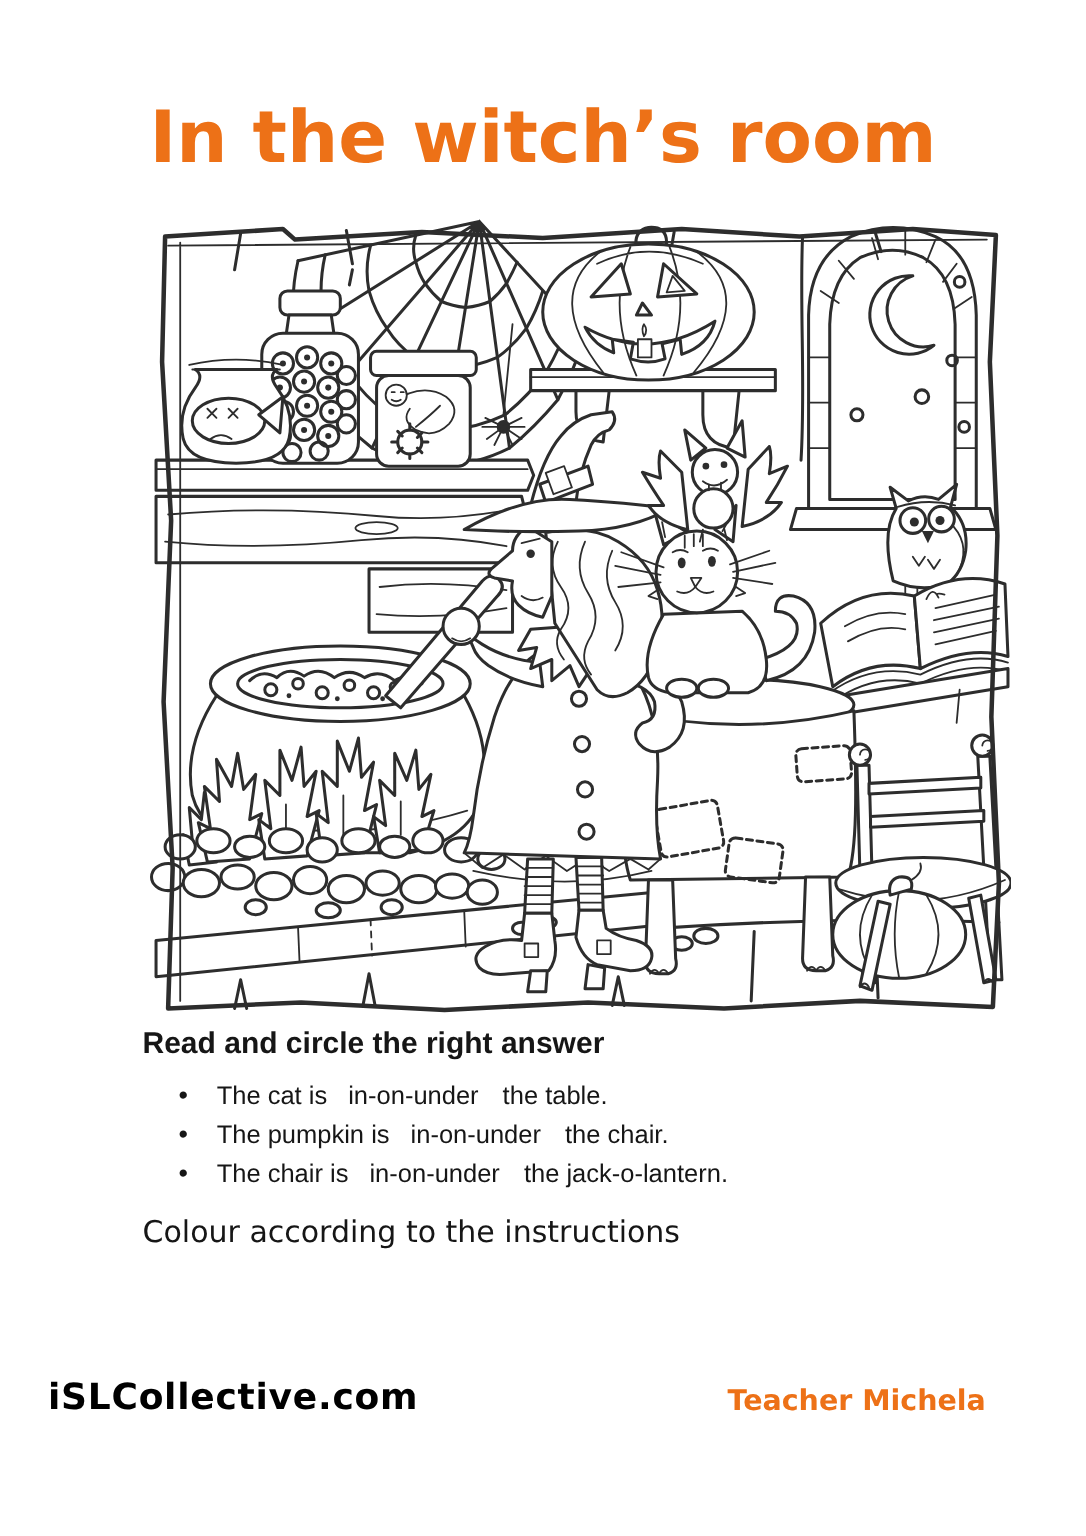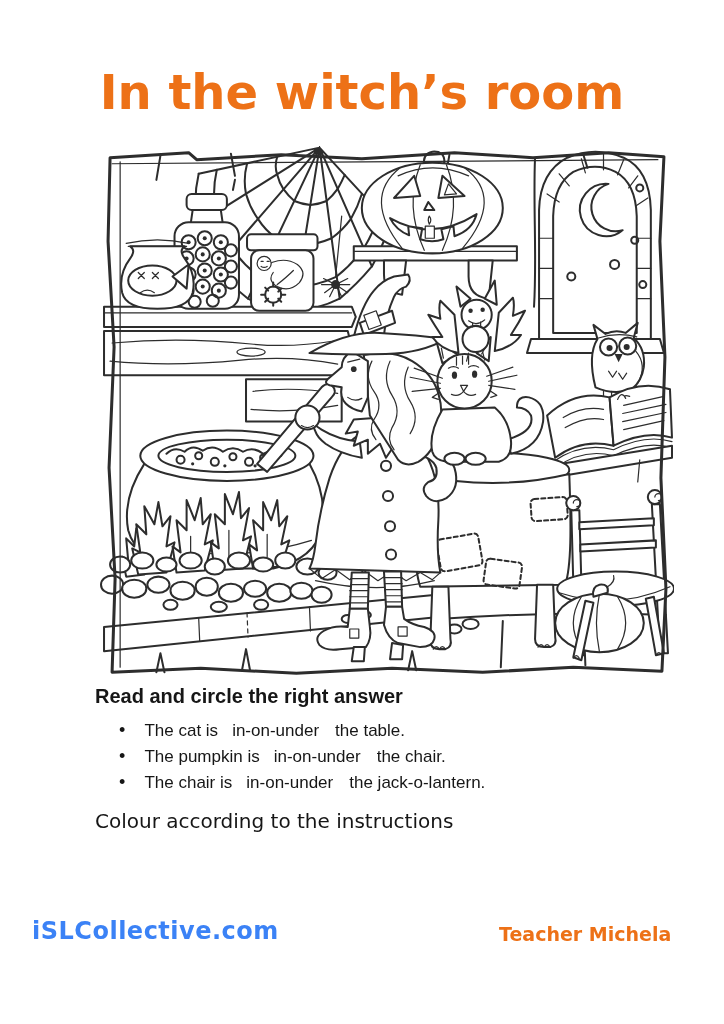--- a/index.html
+++ b/index.html
@@ -29,21 +29,21 @@
   .bullet-row{height:26px;line-height:26px;white-space:nowrap;}
   .bullet-row::before{content:"\2022";display:inline-block;width:21px;font-size:18px;}
   .bullet-row .lead{margin-right:14px;}
   .bullet-row .opts{margin-right:16px;}
 
   .para{position:absolute;top:841px;left:95px;font-size:17px;line-height:27px;}
   .para div{white-space:nowrap;}
 
   .site{position:absolute;top:917px;left:32px;font-family:"DejaVu Sans",sans-serif;
         font-weight:bold;font-size:24px;letter-spacing:0.5px;}
-  .author{position:absolute;top:923px;left:499px;font-family:"DejaVu Sans",sans-serif;
+  .author{position:absolute;top:923px;left:485px;font-family:"DejaVu Sans",sans-serif;
         font-weight:bold;font-size:19px;}
 </style>
 </head>
 <body>
 
 <div class="sheet">
 
   <div class="title" style="color: rgb(237, 113, 23);">In the witch’s room</div>
 
   <div class="illu">
@@ -399,15 +399,15 @@
     <div class="bullet-row">
       <span class="lead">The pumpkin is</span><span class="opts">in-on-under</span><span class="tail">the chair.</span>
     </div>
     <div class="bullet-row">
       <span class="lead">The chair is</span><span class="opts">in-on-under</span><span class="tail">the jack-o-lantern.</span>
     </div>
   </div>
 
   <div class="h-colour">Colour according to the instructions</div>
 
-  <div class="site" style="color: #3b82f6;">iSLCollective.com</div>
+  <div class="site" style="color: #000000;">iSLCollective.com</div>
   <div class="author" style="color: rgb(237, 113, 23);">Teacher Michela</div>
 </div>
 
 </body></html>

